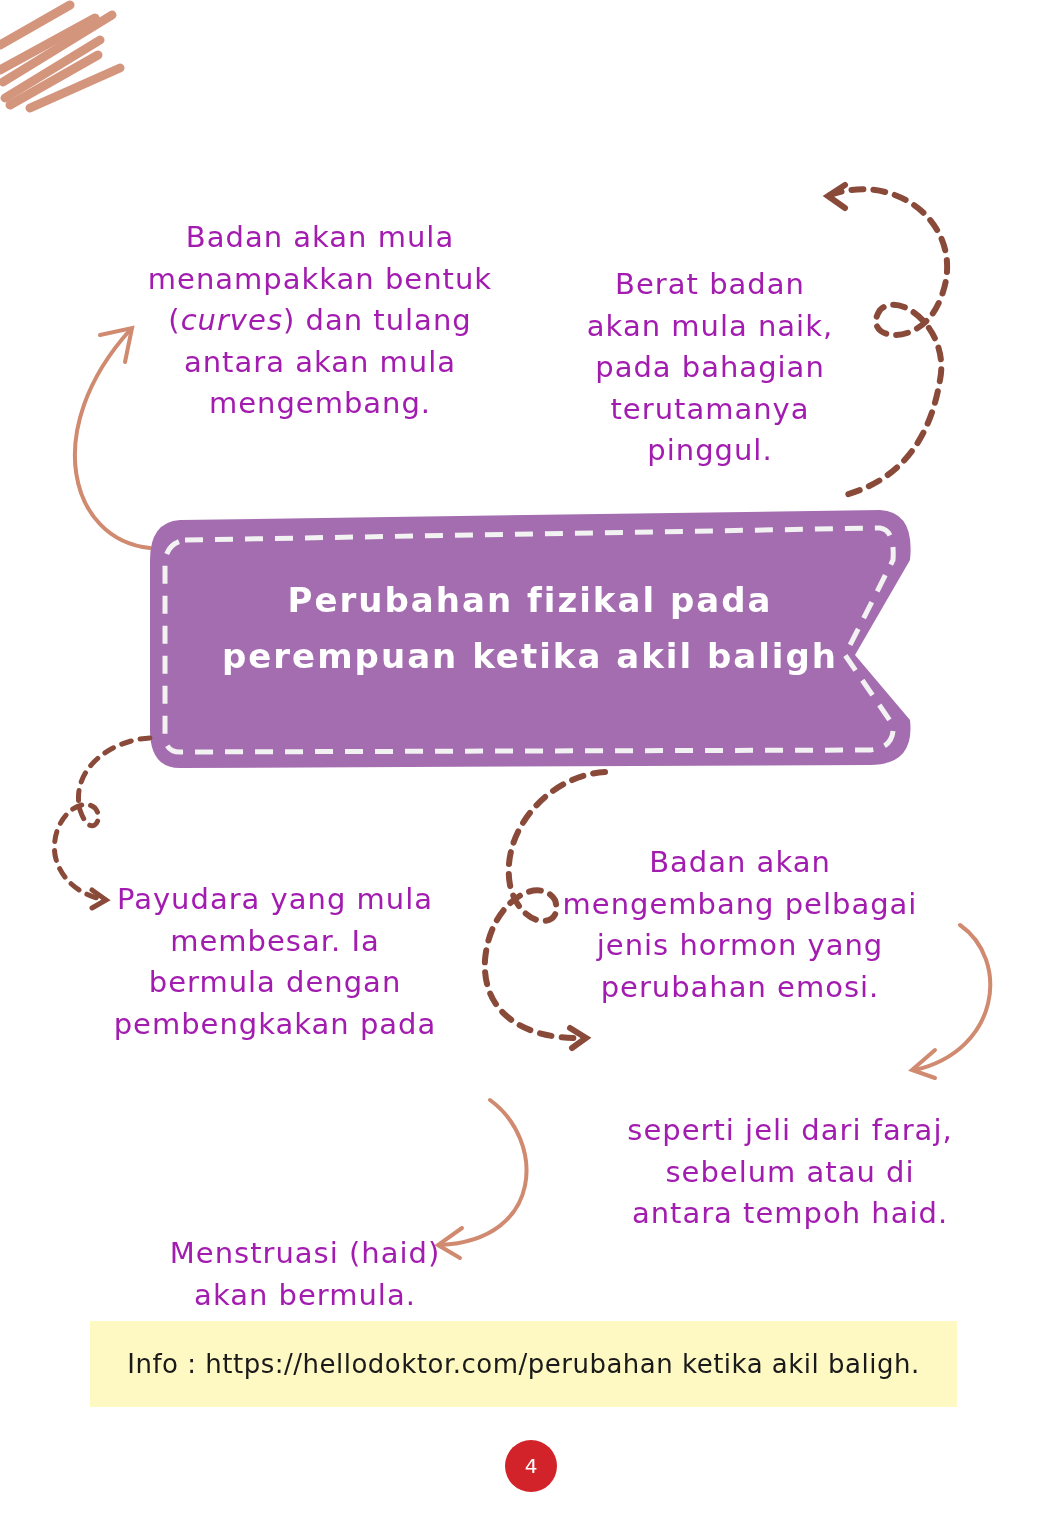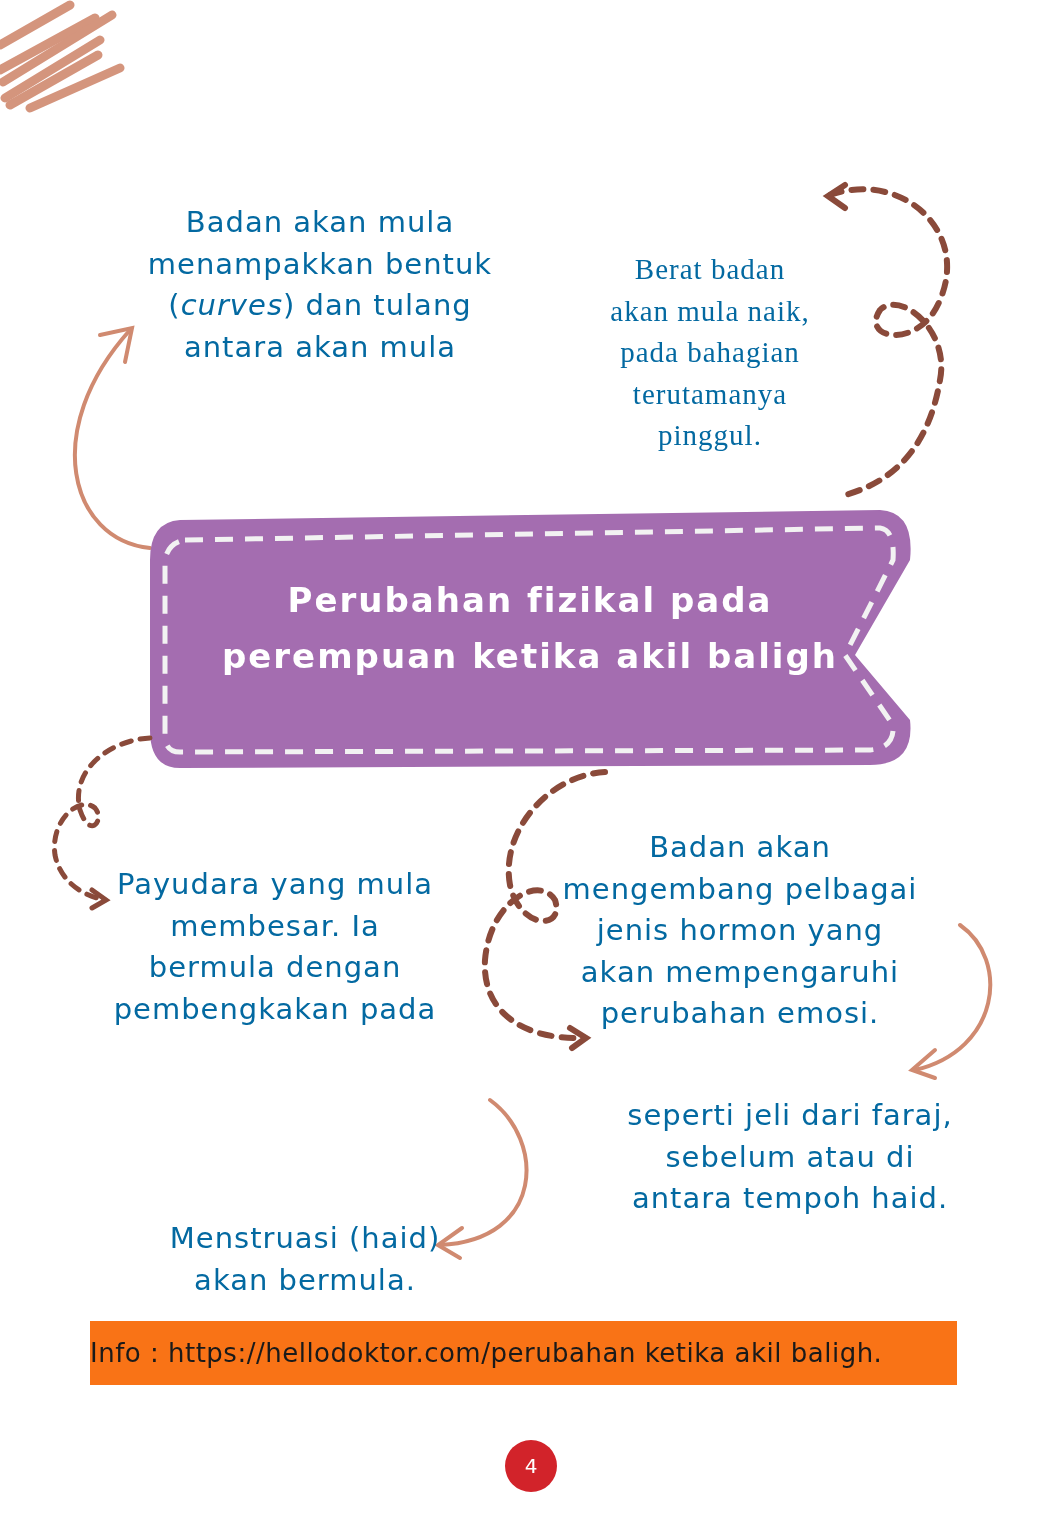--- a/index.html
+++ b/index.html
@@ -1,21 +1,21 @@
 <!DOCTYPE html>
 <html><head>
 <meta charset="utf-8">
 <style>
   html,body{margin:0;padding:0;}
   body{width:1063px;height:1520px;background:#ffffff;position:relative;overflow:hidden;font-family:"DejaVu Sans","Liberation Sans",sans-serif;color:#1a1a1a;}
-  .txt{position:absolute;text-align:center;font-size:29px;line-height:41.5px;letter-spacing:1px;color:#0369a1;}
+  .txt{position:absolute;text-align:center;font-size:29px;line-height:41.5px;letter-spacing:1px;color:#a21caf;margin-top:15px;}
   .txt p{margin:0;}
   svg{position:absolute;left:0;top:0;}
   .banner-title{position:absolute;left:160px;top:572px;width:740px;text-align:center;color:#ffffff;font-family:"DejaVu Sans",sans-serif;font-weight:bold;font-size:34px;line-height:56px;letter-spacing:2px;}
-  .info{position:absolute;left:90px;top:1321px;width:867px;height:64px;background:#f97316;display:flex;align-items:center;justify-content:flex-start;font-size:26px;letter-spacing:0.5px;color:#1a1a1a;}
+  .info{position:absolute;left:90px;top:1321px;width:867px;height:86px;background:#fef9c3;display:flex;align-items:center;justify-content:center;font-size:26px;letter-spacing:0.5px;color:#1a1a1a;}
   .pagenum{position:absolute;left:505px;top:1440px;width:52px;height:52px;border-radius:50%;background:#d2232a;color:#ffffff;display:flex;align-items:center;justify-content:center;font-size:20px;}
 </style>
 </head>
 <body>
 
 <svg width="1063" height="1520">
 
   <g stroke="#d08a70" stroke-width="9" stroke-linecap="round" fill="none" opacity="0.9">
     <path d="M0 45 L70 5"></path>
     <path d="M0 70 L95 18"></path>
@@ -57,23 +57,24 @@
     <path d="M490 1100 C 545 1140, 545 1240, 440 1245"></path>
     <path d="M462 1228 L438 1245 L460 1258"></path>
   </g>
 </svg>
 
 <div class="txt" style="left:130px;top:202px;width:380px;">
   <p><span>Badan akan mula</span></p>
   <p><span>menampakkan bentuk</span></p>
   <p><span>(</span><em>curves</em><span>) dan tulang</span></p>
   <p><span>antara akan mula</span></p>
+  <p><span>mengembang.</span></p>
 </div>
 
-<div class="txt" style="left:570px;top:249px;width:280px;font-family:Liberation Serif, serif;">
+<div class="txt" style="left:570px;top:249px;width:280px;">
   <p>Berat badan</p>
   <p>akan mula naik,</p>
   <p>pada bahagian</p>
   <p>terutamanya</p>
   <p>pinggul.</p>
 </div>
 
 <div class="banner-title">
   <div>Perubahan fizikal pada</div>
   <div>perempuan ketika akil baligh</div>
@@ -83,21 +84,20 @@
   <p>Payudara yang mula</p>
   <p>membesar. Ia</p>
   <p>bermula dengan</p>
   <p>pembengkakan pada</p>
 </div>
 
 <div class="txt" style="left:560px;top:827px;width:360px;">
   <p>Badan akan</p>
   <p>mengembang pelbagai</p>
   <p>jenis hormon yang</p>
-  <p>akan mempengaruhi</p>
   <p>perubahan emosi.</p>
 </div>
 
 <div class="txt" style="left:150px;top:1218px;width:310px;">
   <p>Menstruasi (haid)</p>
   <p>akan bermula.</p>
 </div>
 
 <div class="txt" style="left:605px;top:1095px;width:370px;">
   <p>seperti jeli dari faraj,</p>

